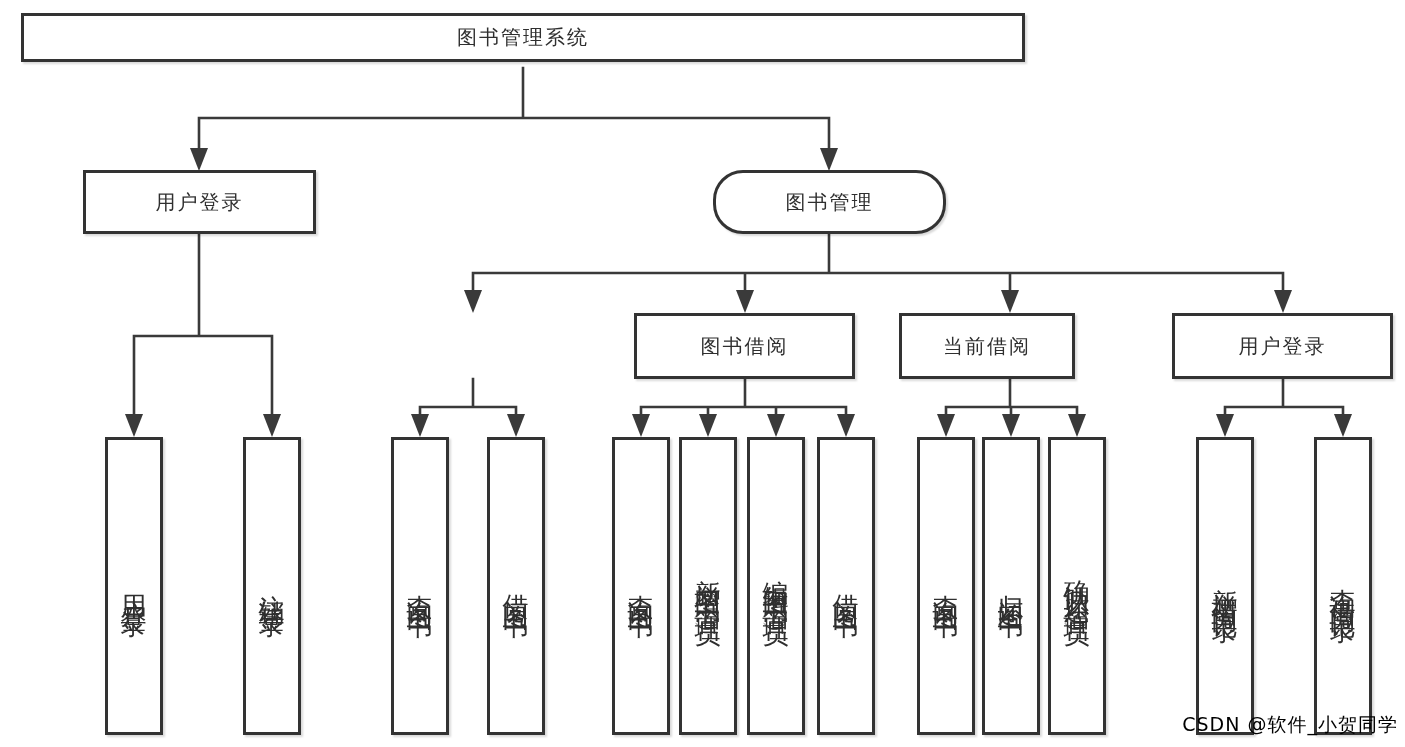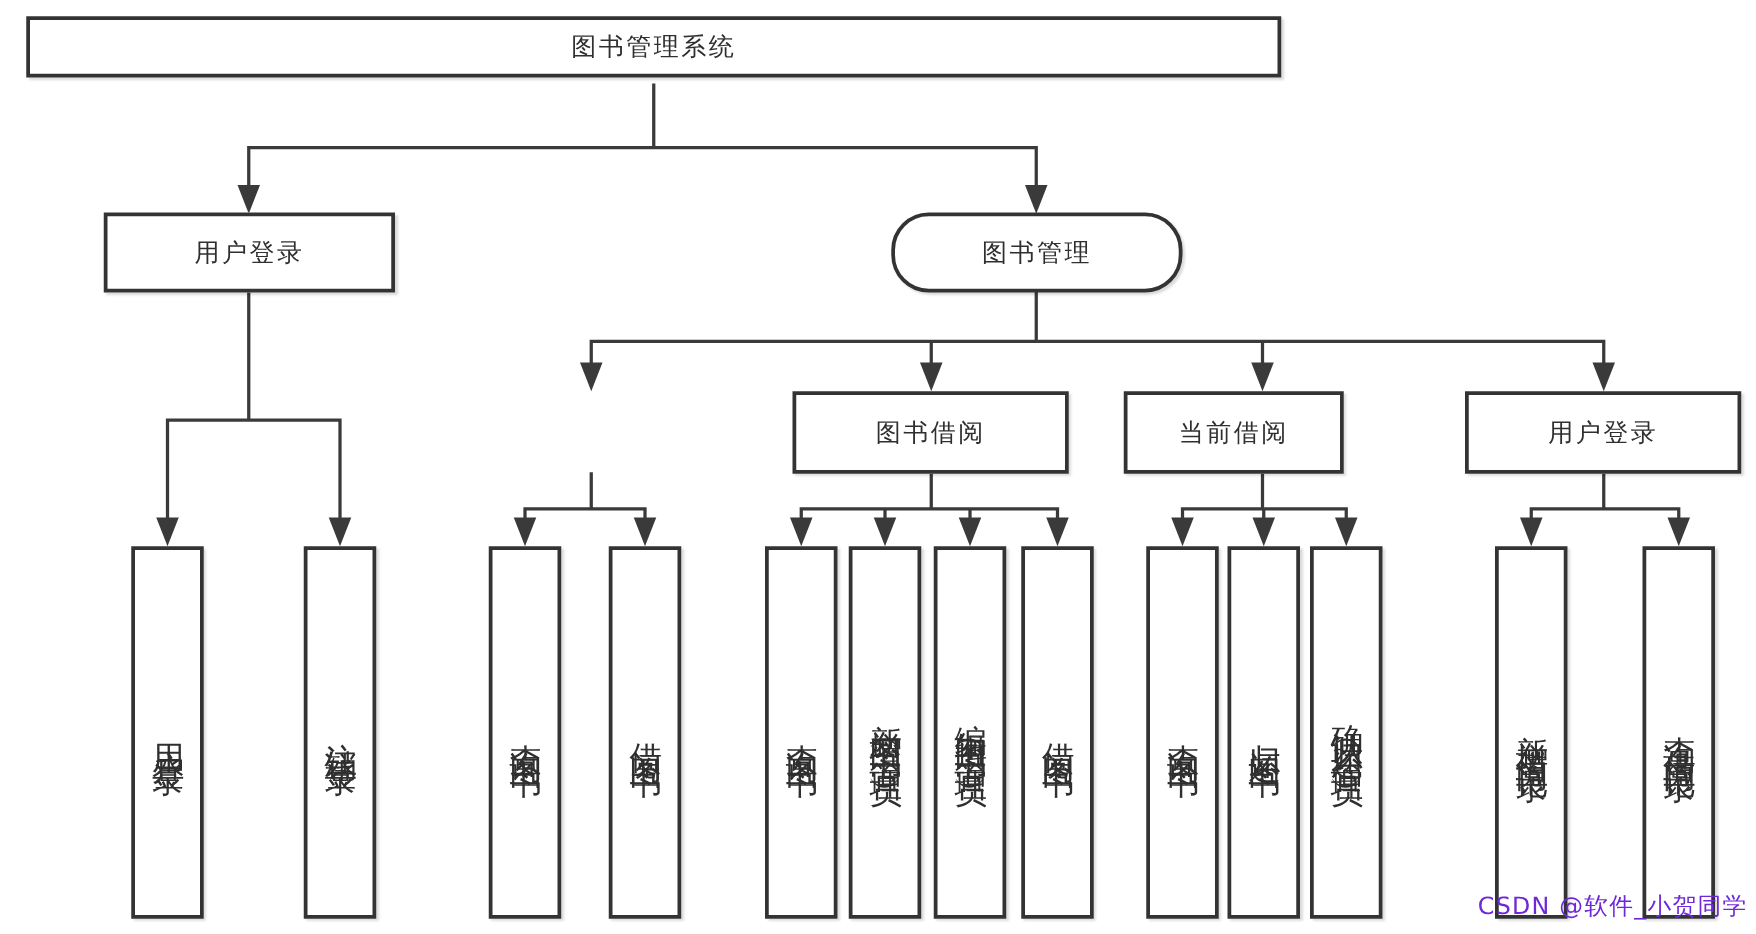--- a/index.html
+++ b/index.html
@@ -126,15 +126,15 @@
   <div class="box leaf" style="left:747px; top:437px; width:58px; height:298px;">编辑图书（管理员）</div>
   <div class="box leaf" style="left:817px; top:437px; width:58px; height:298px;">借阅图书</div>
 
   <div class="box leaf" style="left:917px; top:437px; width:58px; height:298px;">查询图书</div>
   <div class="box leaf" style="left:982px; top:437px; width:58px; height:298px;">归还图书</div>
   <div class="box leaf" style="left:1048px; top:437px; width:58px; height:298px;">确认归还（管理员）</div>
 
   <div class="box leaf" style="left:1196px; top:437px; width:58px; height:298px;">新增借阅记录</div>
   <div class="box leaf" style="left:1314px; top:437px; width:58px; height:298px;">查询借阅记录</div>
 
-  <div class="watermark" style="color: #6d28d9;">CSDN @软件_小贺同学</div>
+  <div class="watermark" style="color: #000000;">CSDN @软件_小贺同学</div>
 
 </div>
 
 </body></html>

